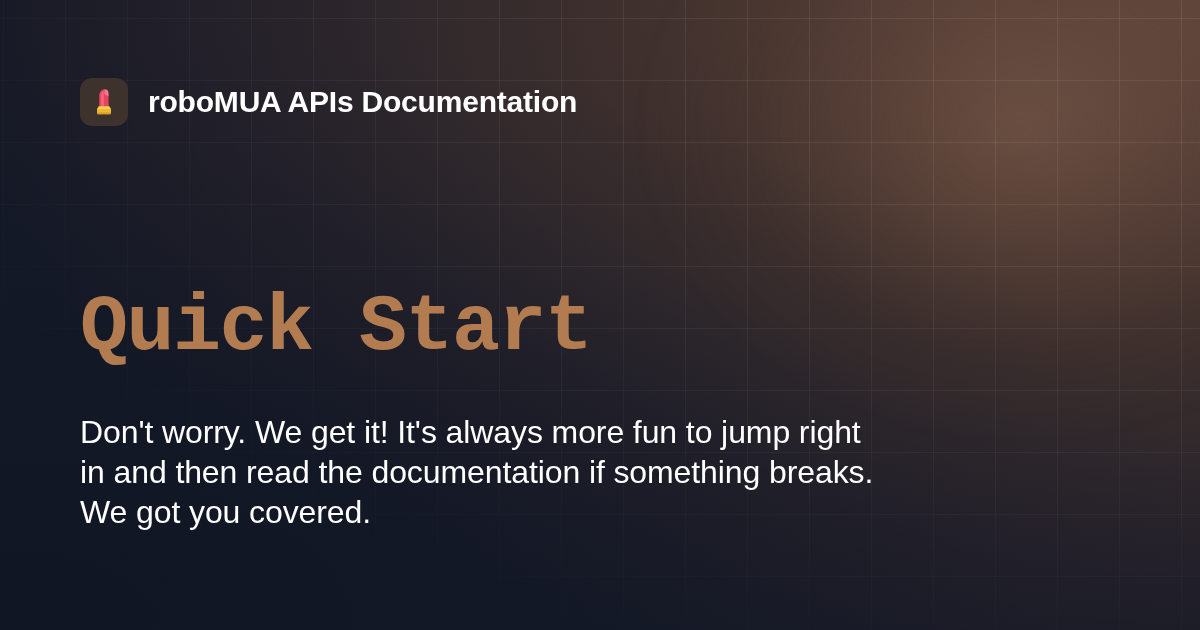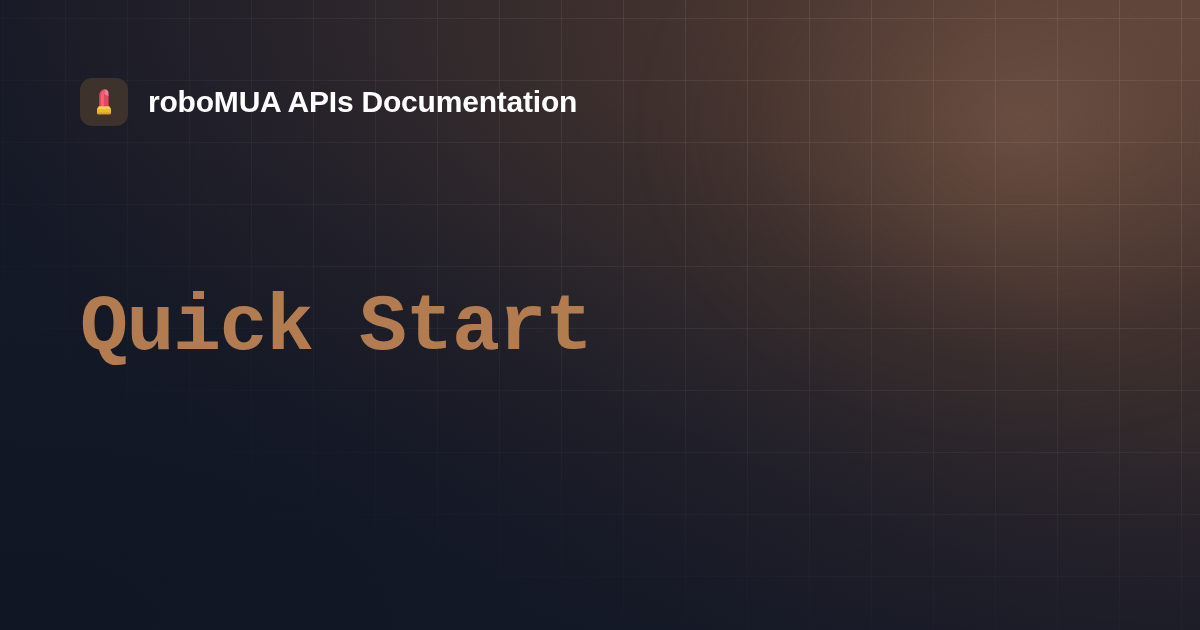--- a/index.html
+++ b/index.html
@@ -203,15 +203,16 @@
             <rect x="10.0" y="27.4" width="14.0" height="1.8" rx="0.9" fill="#d79c23"></rect>
           </svg>
         </span>
       </div>
 
       <div class="brand-title">roboMUA APIs Documentation</div>
     </div>
 
     <h1 class="page-heading">Quick Start</h1>
 
+    <p class="page-description">Don't worry. We get it! It's always more fun to jump right in and then read the documentation if something breaks. We got you covered.</p>
 
   </div>
 </div>
 
 </body></html>

